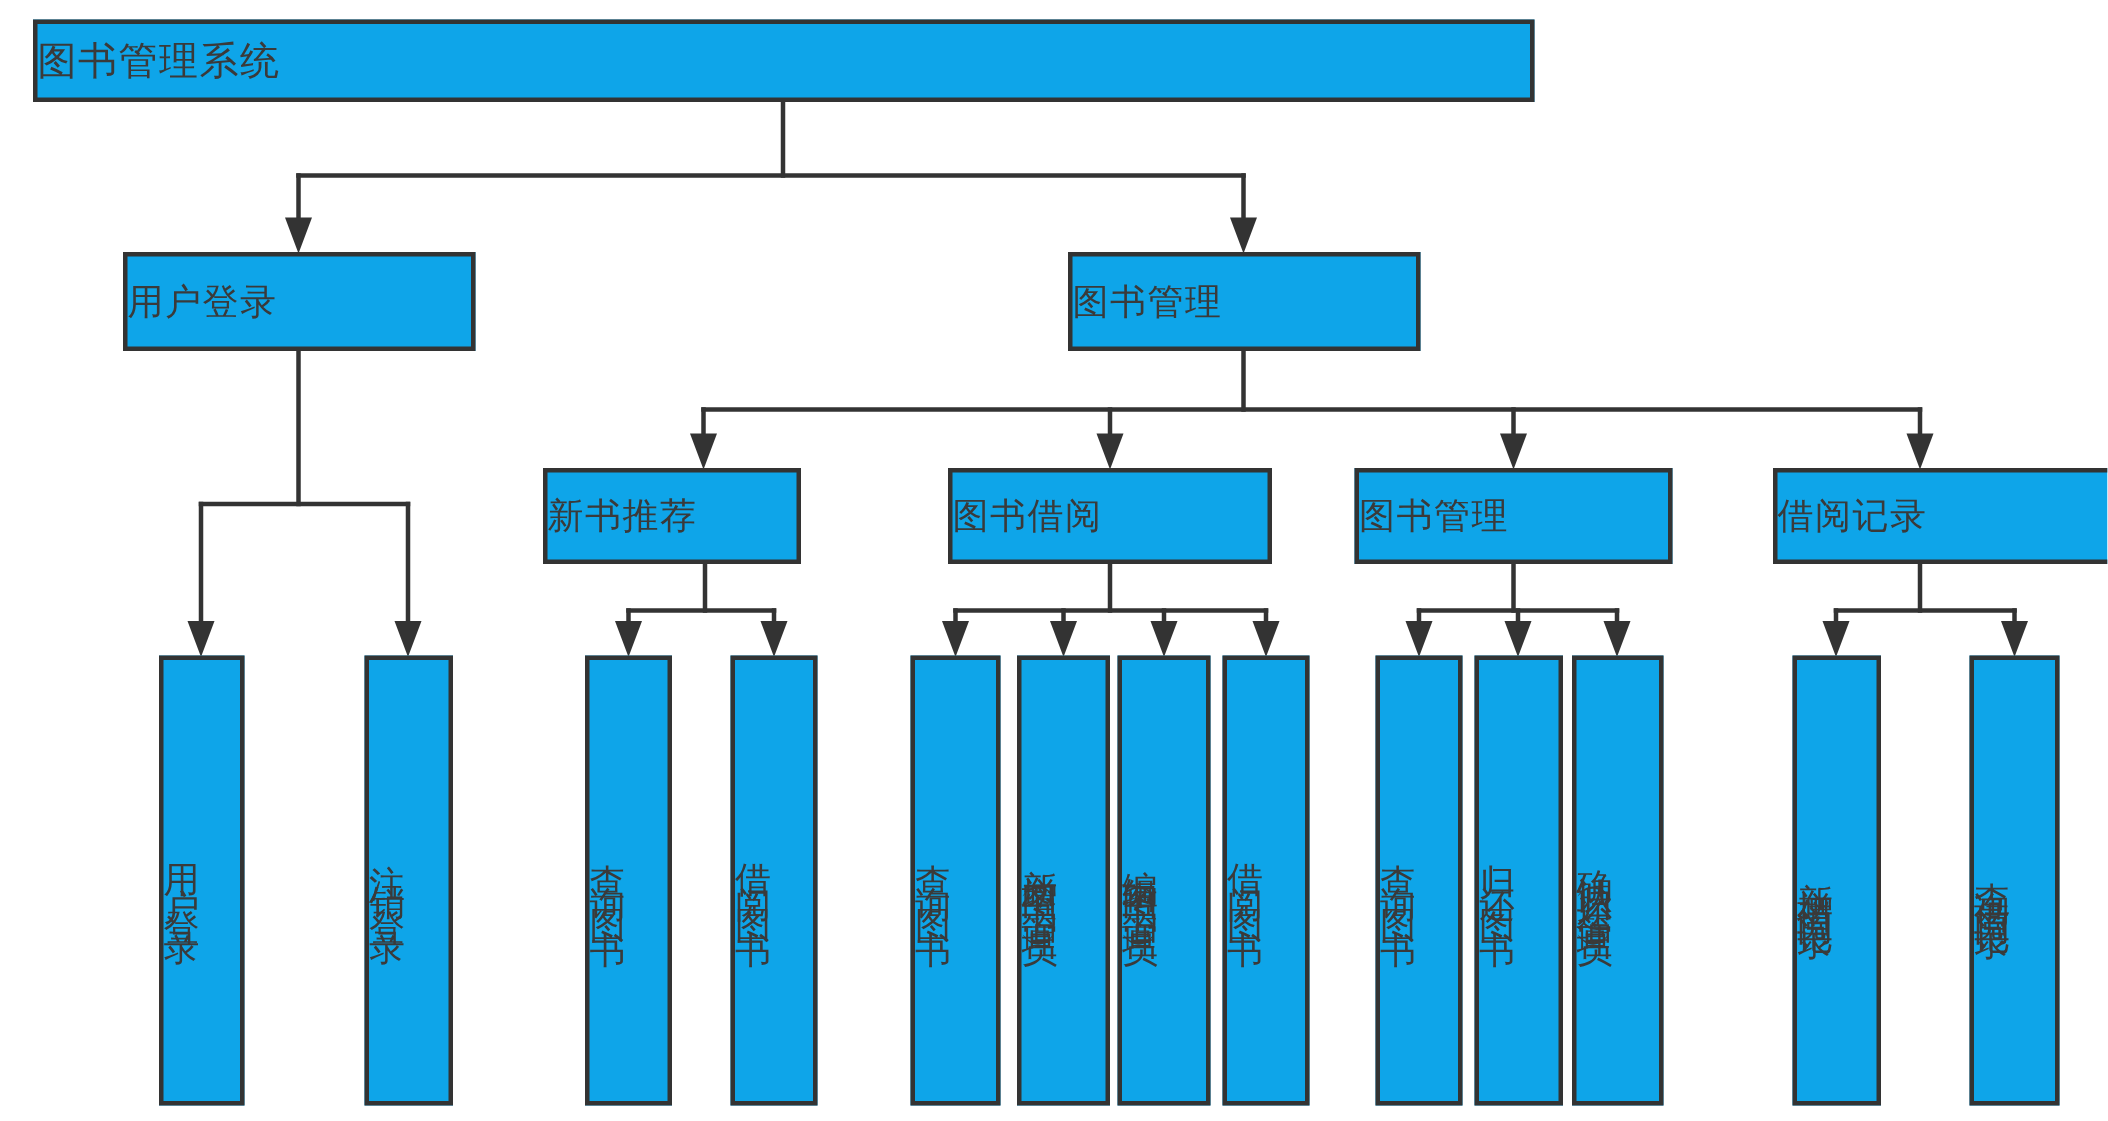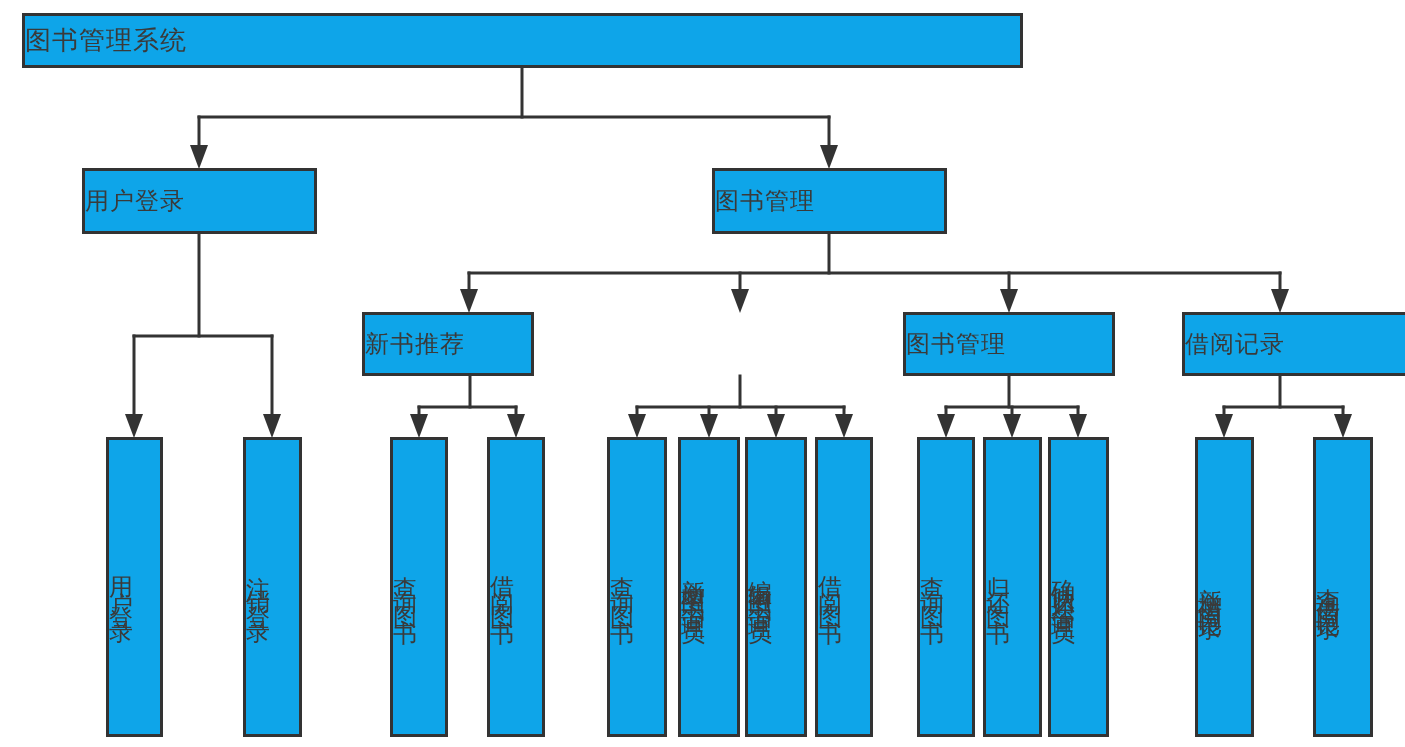--- a/index.html
+++ b/index.html
@@ -111,20 +111,23 @@
   <div class="node" style="left:82px;top:168px;width:235px;height:66px">
     <span class="h-label">用户登录</span>
   </div>
   <div class="node" style="left:712px;top:168px;width:235px;height:66px">
     <span class="h-label">图书管理</span>
   </div>
 
   <div class="node" style="left:362px;top:312px;width:172px;height:64px">
     <span class="h-label">新书推荐</span>
   </div>
+  <div class="node" style="left:632px;top:312px;width:216px;height:64px">
+    <span class="h-label">图书借阅</span>
+  </div>
   <div class="node" style="left:903px;top:312px;width:212px;height:64px">
     <span class="h-label">图书管理</span>
   </div>
   <div class="node" style="left:1182px;top:312px;width:228px;height:64px">
     <span class="h-label">借阅记录</span>
   </div>
 
   <div class="node leaf" style="left:106px;width:57px">
     <span class="v-label" style="letter-spacing: 15px;">用户登录</span>
   </div>

